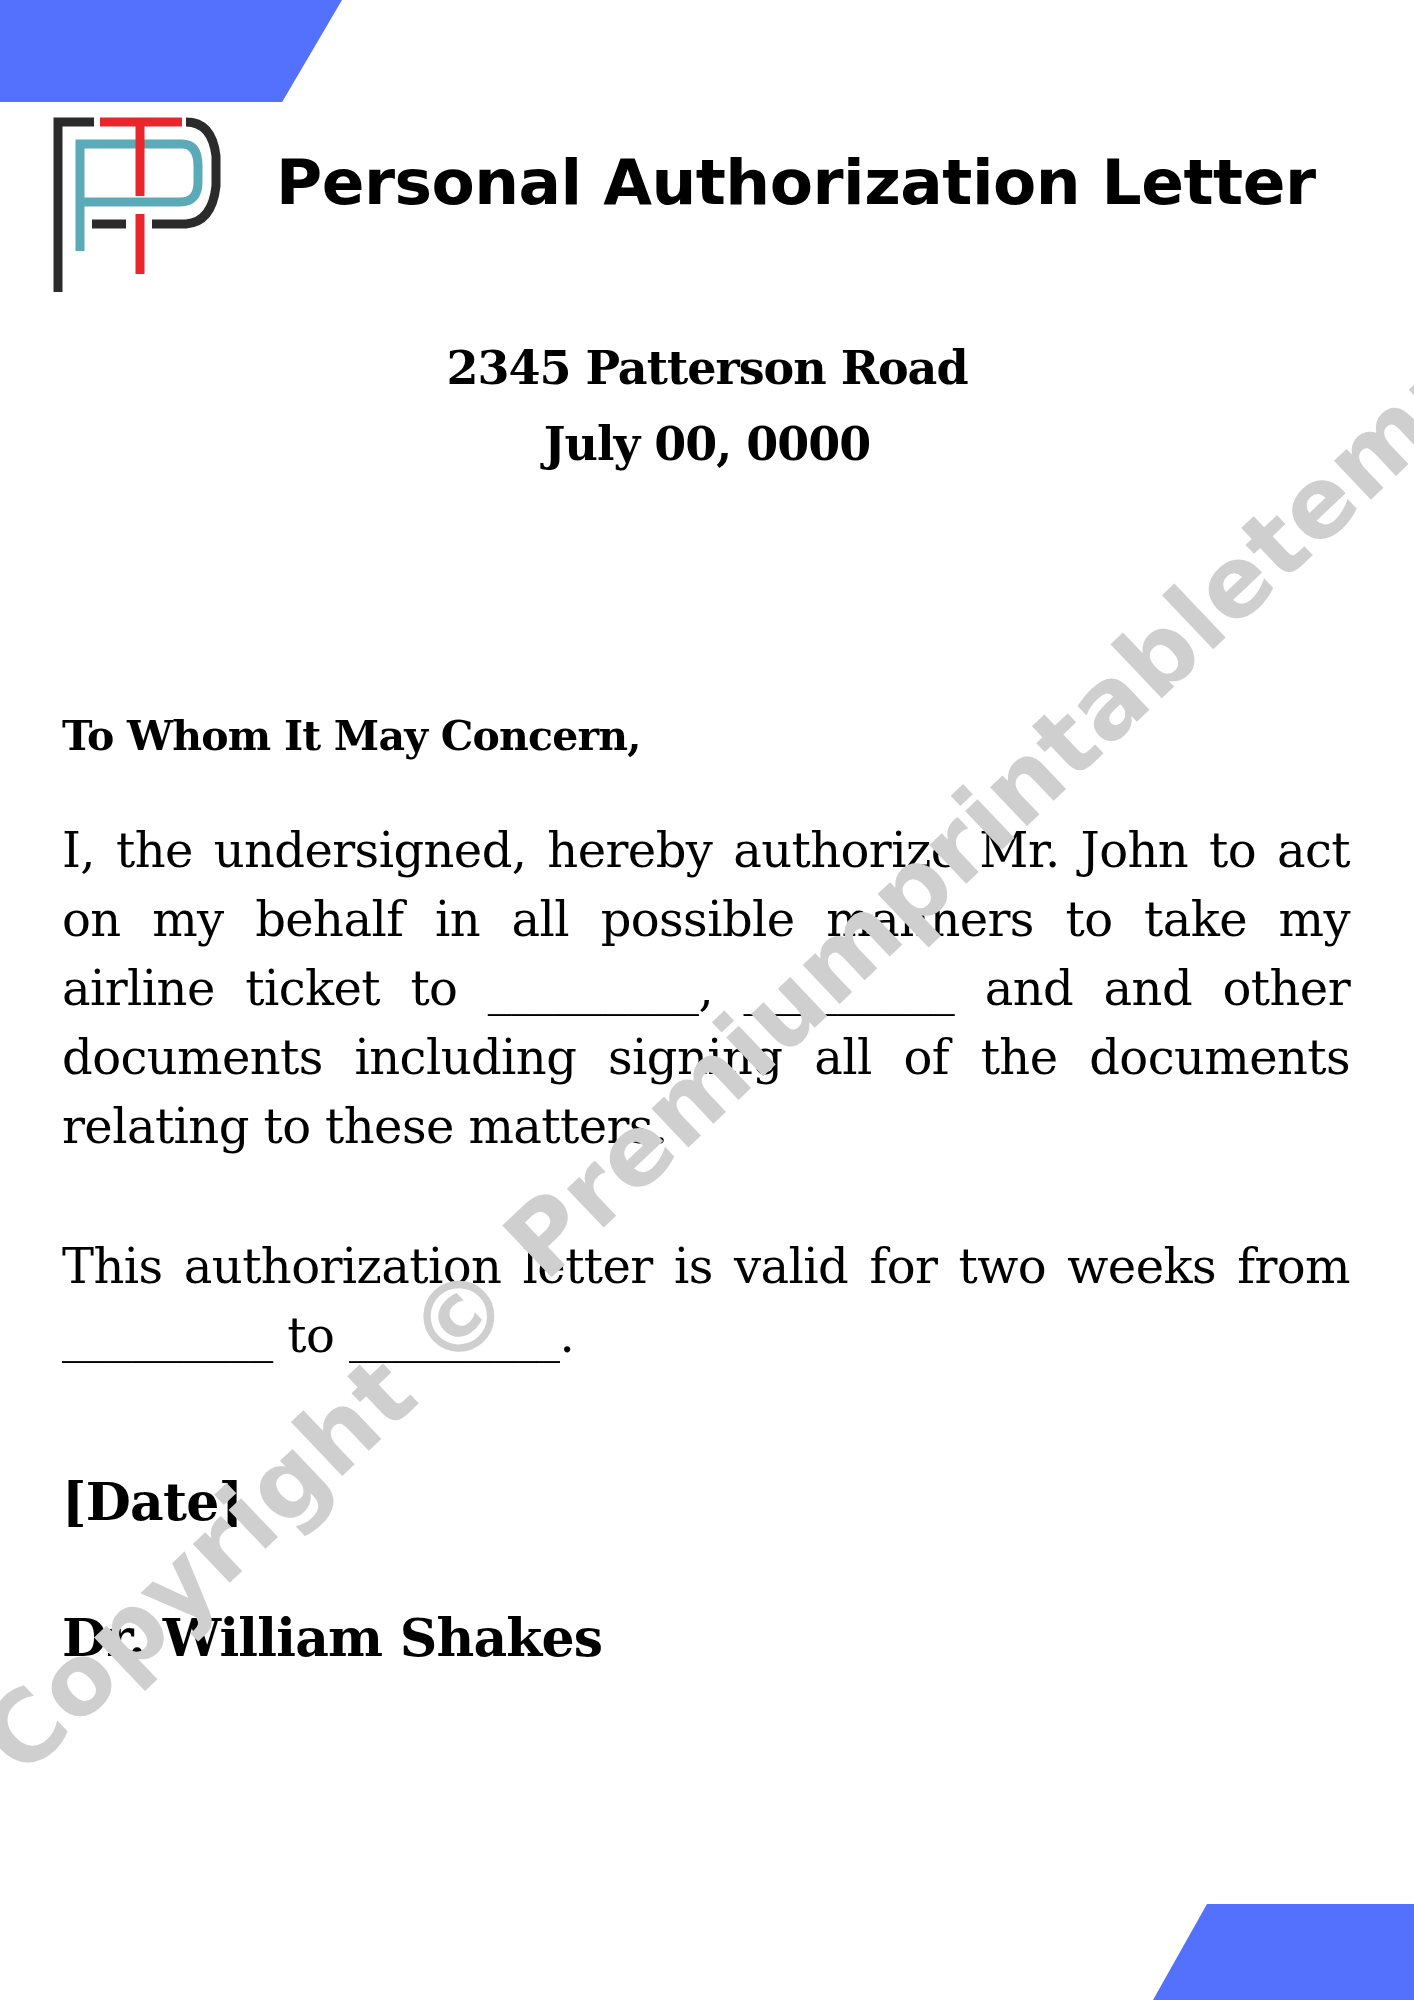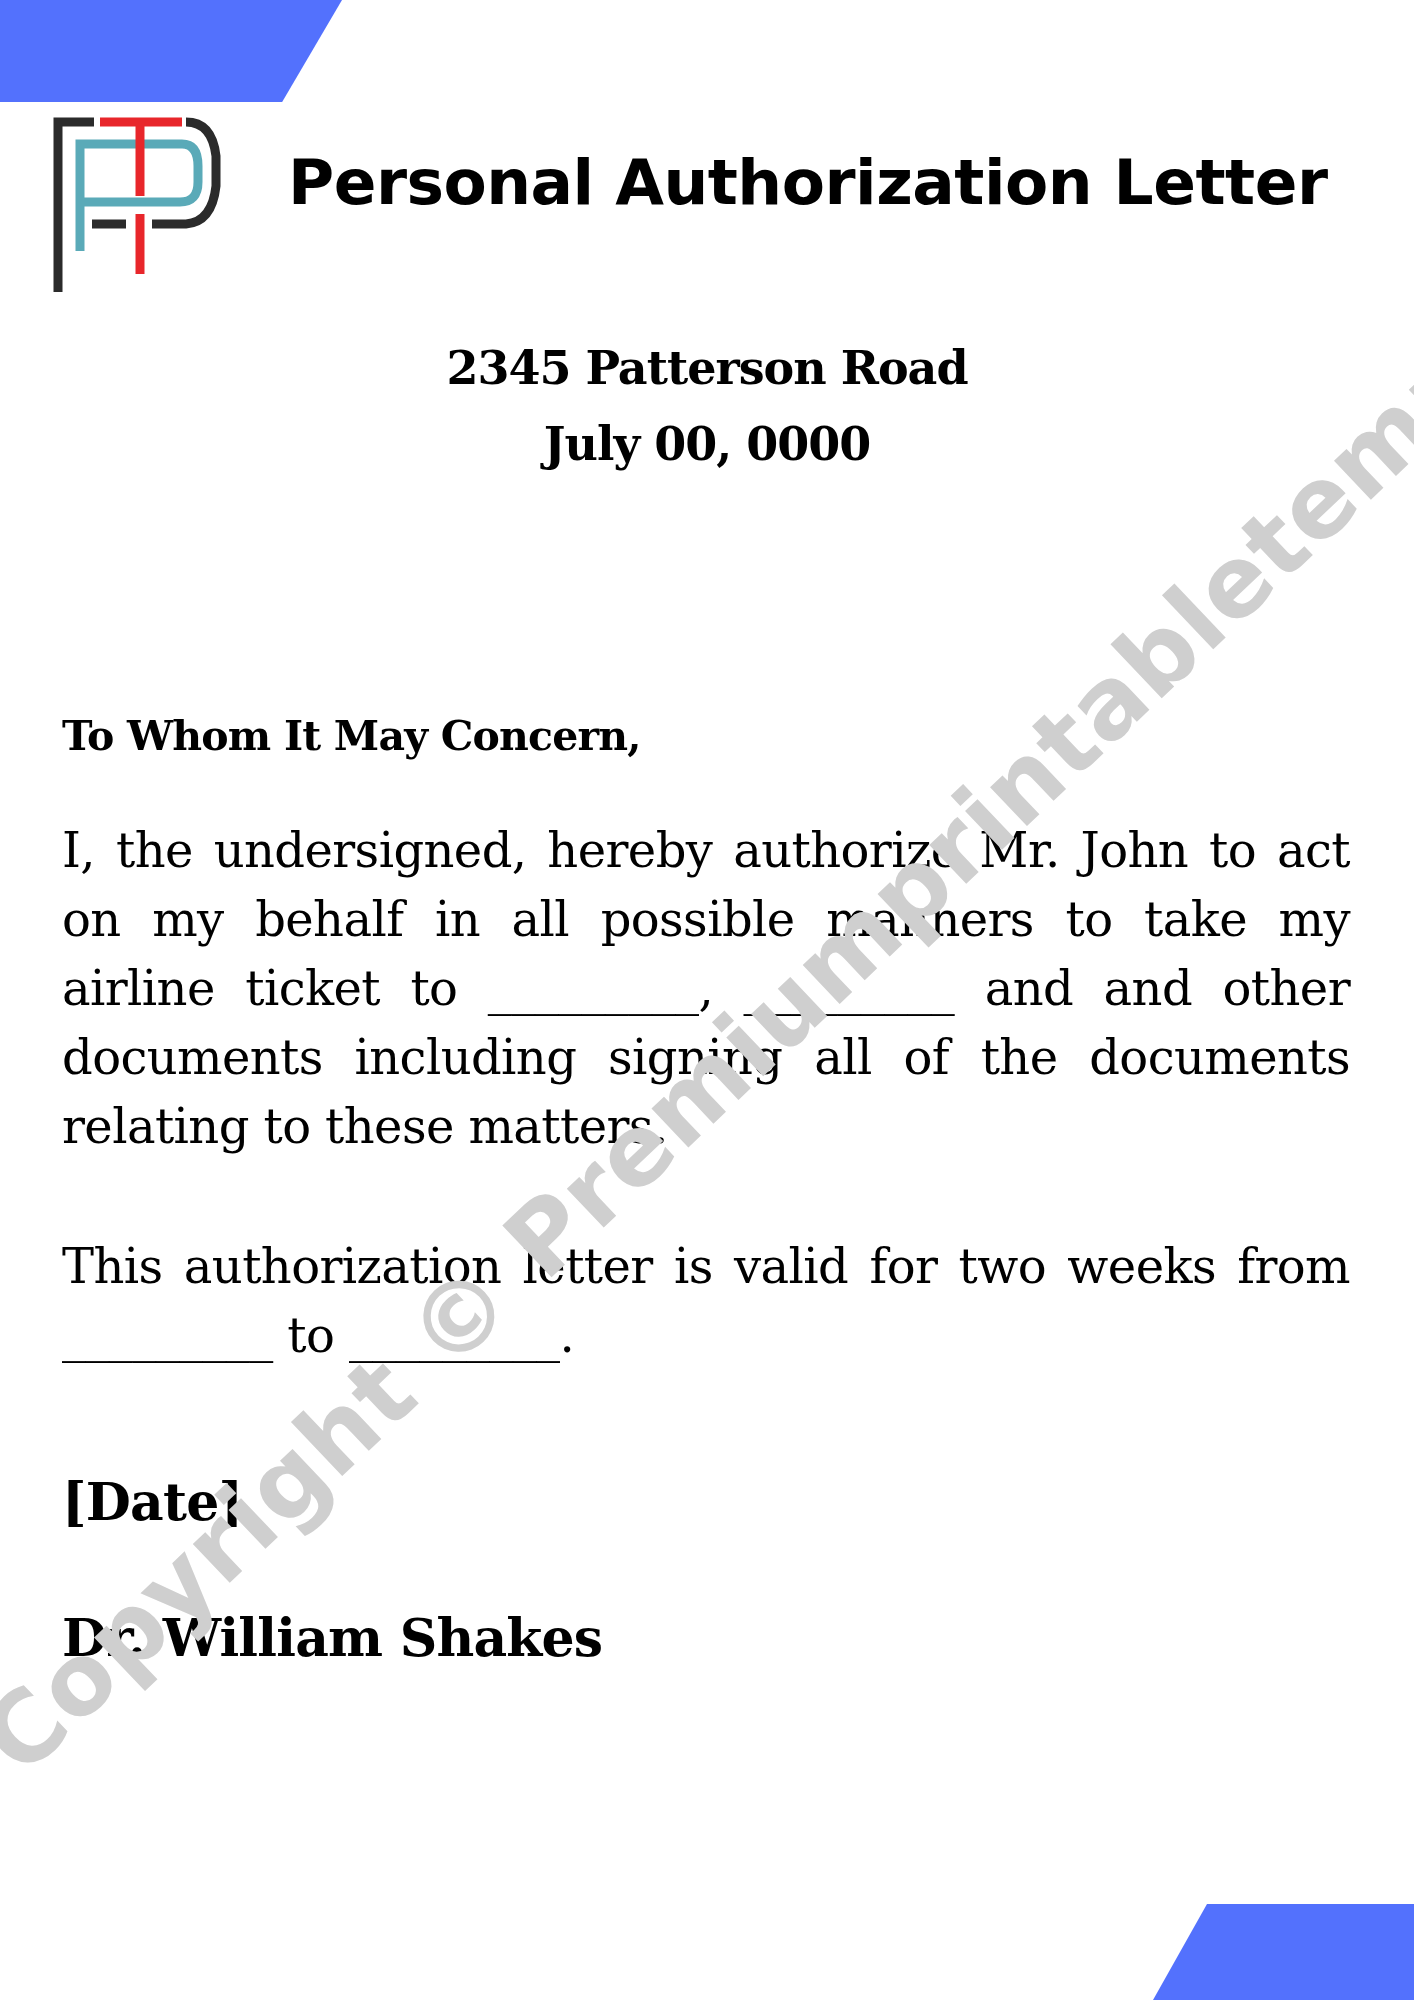--- a/index.html
+++ b/index.html
@@ -13,21 +13,21 @@
     background: #5371fd;
     clip-path: polygon(0 0, 100% 0, 82.5% 100%, 0 100%);
   }
   .corner-bottom {
     position: absolute; left: 1153px; top: 1904px; width: 261px; height: 96px;
     background: #5371fd;
     clip-path: polygon(20.7% 0, 100% 0, 100% 100%, 0 100%);
   }
   .logo { position: absolute; left: 52px; top: 116px; width: 176px; height: 180px; }
   .title {
-    position: absolute; left: 288px; top: 140px; width: 1060px;
+    position: absolute; left: 276px; top: 140px; width: 1060px;
     font-family: "DejaVu Sans", "Liberation Sans", sans-serif;
     font-weight: bold; font-size: 63px; letter-spacing: -0.5px;
     line-height: 86px; white-space: nowrap;
   }
   .address {
     position: absolute; left: 300px; top: 330px; width: 814px;
     text-align: center; font-weight: bold; font-size: 46px; line-height: 76px;
     letter-spacing: -1px;
   }
   .address div { white-space: nowrap; }

